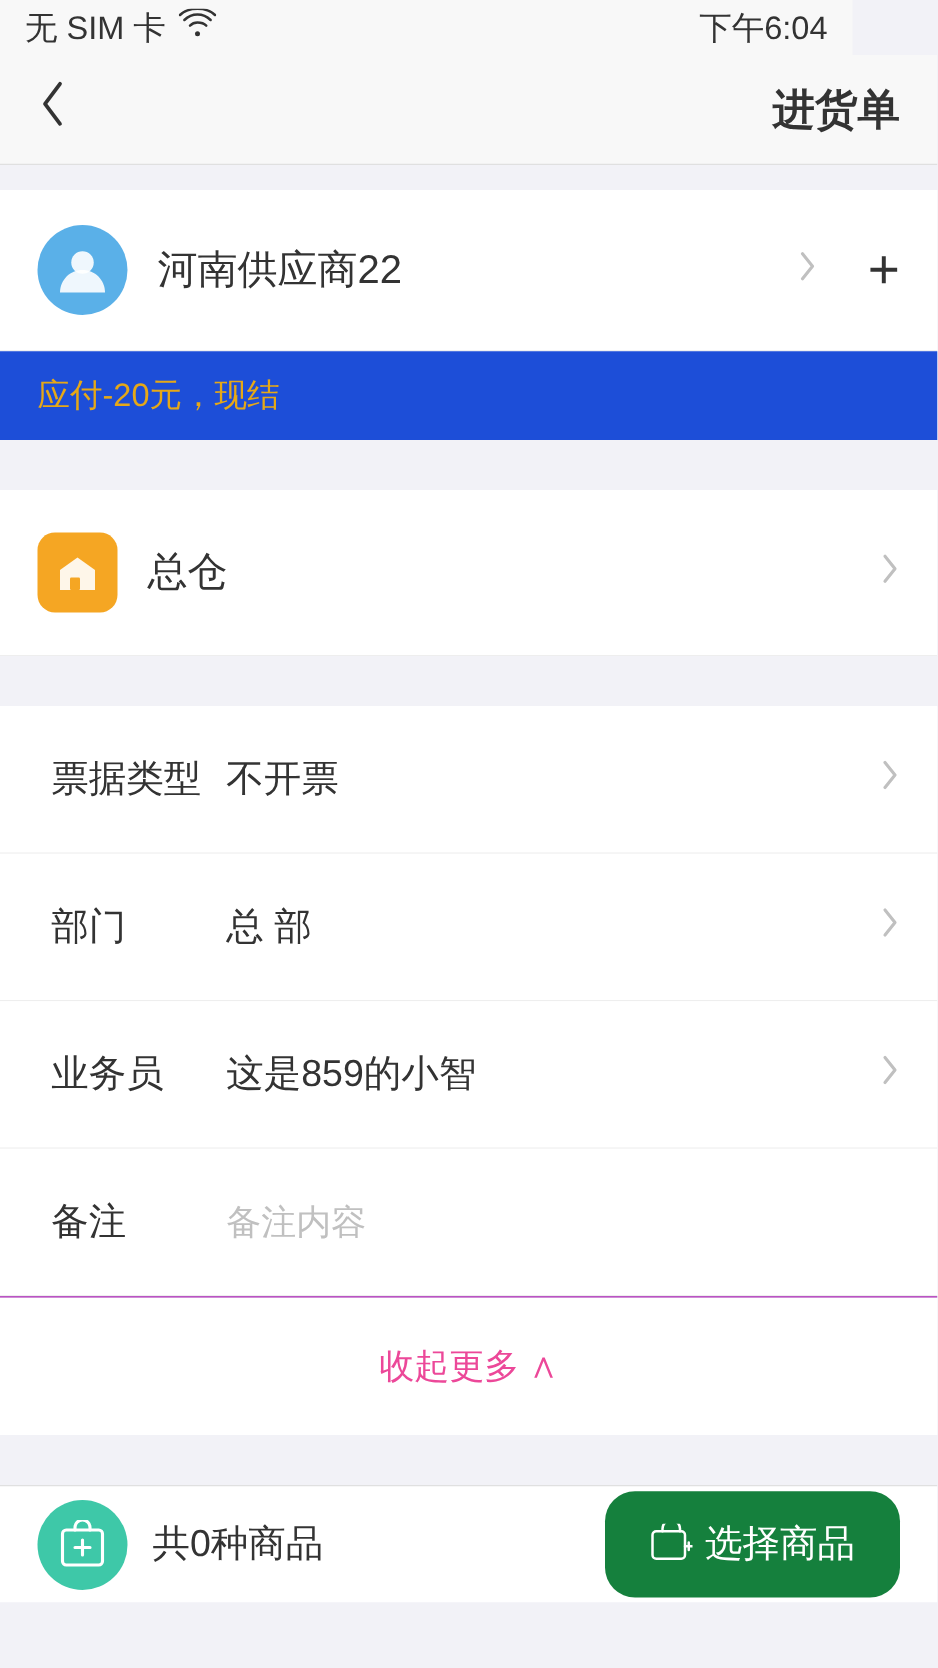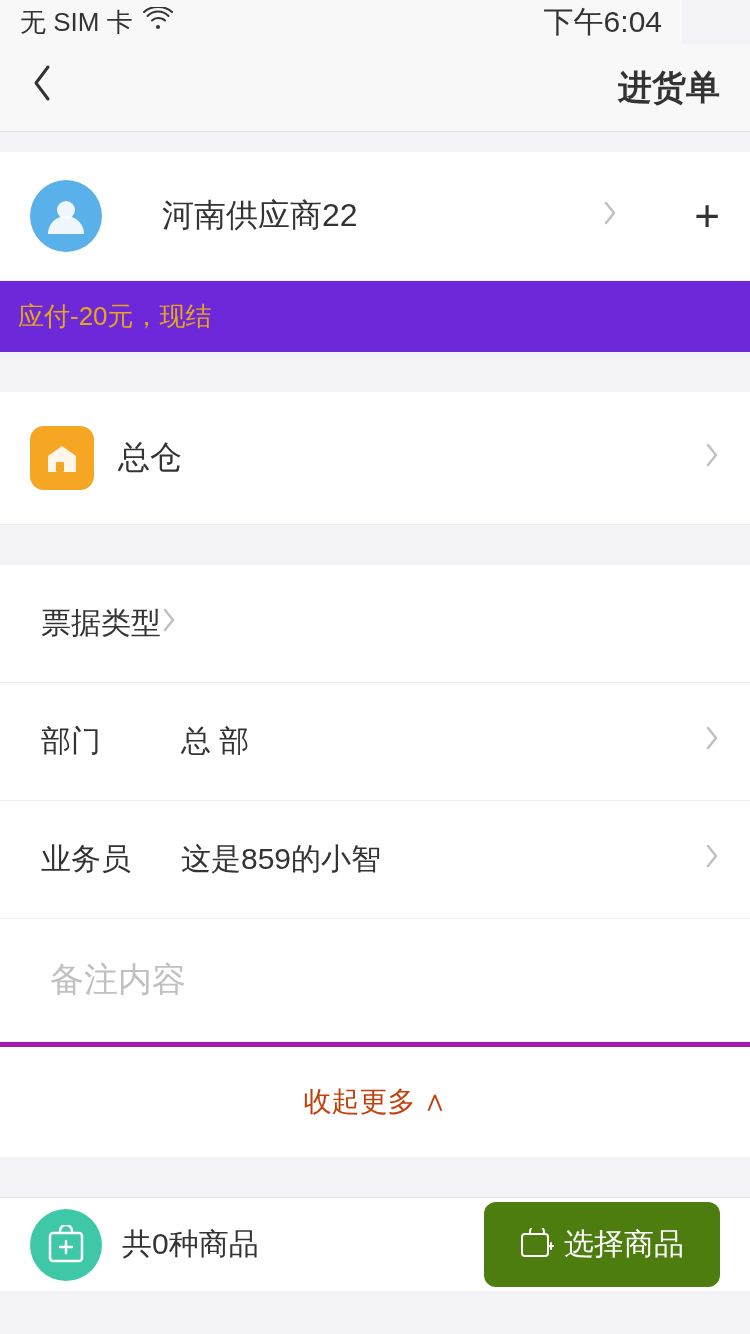--- a/index.html
+++ b/index.html
@@ -19,21 +19,21 @@
       height: 44px;
       background: #f8f8f8;
       display: flex;
       align-items: center;
       justify-content: space-between;
       padding: 0 20px;
       font-size: 26px;
       color: #333;
     }
     .status-left { display: flex; align-items: center; gap: 10px; }
-    .status-center { font-size: 30px; font-weight: 500; }
+    .status-center { font-size: 26px; font-weight: 500; }
     .status-right { display: flex; align-items: center; gap: 8px; font-size: 24px; }
     .wifi-icon { font-size: 22px; }
     .battery-block {
       display: inline-flex; align-items: center; gap: 2px;
     }
     .battery-outline {
       width: 40px; height: 20px; border: 2px solid #333; border-radius: 4px;
       position: relative; display: flex; align-items: center; padding: 2px;
     }
     .battery-outline::after {
@@ -78,21 +78,20 @@
       margin-top: 20px;
     }
 
     
     .supplier-row {
       display: flex;
       align-items: center;
       padding: 28px 30px;
       background: #fff;
       border-bottom: 1px solid #f0f0f0;
-      gap: 36px;
     }
     .supplier-avatar {
       width: 72px; height: 72px; border-radius: 50%;
       background: #5ab0e8;
       display: flex; align-items: center; justify-content: center;
       margin-right: 24px; flex-shrink: 0;
     }
     .supplier-avatar svg { width: 44px; height: 44px; }
     .supplier-name {
       flex: 1;
@@ -106,22 +105,22 @@
     }
     .add-btn {
       font-size: 44px;
       color: #333;
       cursor: pointer;
       margin-left: 10px;
     }
 
     
     .notice-bar {
-      background: #6d28d9;
-      padding: 18px 18px;
+      background: #1d4ed8;
+      padding: 18px 30px;
       font-size: 26px;
       color: #e6a817;
     }
 
     
     .section-divider {
       height: 20px;
       background: #f2f2f7;
     }
 
@@ -169,40 +168,40 @@
       margin-left: 11px;
     }
     .form-value {
       flex: 1;
       font-size: 30px;
       color: #333;
       padding-left: 20px;
     }
     .form-placeholder {
       flex: 1;
-      font-size: 34px;
+      font-size: 28px;
       color: #c0c0c0;
       padding-left: 20px;
     }
     .form-chevron {
       color: #c0c0c0;
       font-size: 28px;
     }
 
     
     .collapse-row {
       background: #fff;
       display: flex;
       align-items: center;
       justify-content: center;
       padding: 36px 30px;
       font-size: 28px;
-      color: #c2410c;
-      cursor: pointer;
-      border-top: 5px solid #a21caf;
+      color: #ec4899;
+      cursor: pointer;
+      border-top: 1px solid #a21caf;
     }
 
     
     .bottom-bar {
       background: #fff;
       display: flex;
       align-items: center;
       padding: 4px 30px;
       margin-top: 20px;
       border-top: 1px solid #e0e0e0;
@@ -213,25 +212,25 @@
       display: flex; align-items: center; justify-content: center;
       margin-right: 20px; flex-shrink: 0;
     }
     .product-icon-wrap svg { width: 40px; height: 40px; }
     .product-count {
       flex: 1;
       font-size: 30px;
       color: #333;
     }
     .select-goods-btn {
-      background: #4d7c0f;
+      background: #15803d;
       color: #fff;
       font-size: 30px;
       padding: 22px 36px;
-      border-radius: 12px;
+      border-radius: 24px;
       display: flex;
       align-items: center;
       gap: 10px;
       cursor: pointer;
       border: none;
     }
     .select-goods-btn svg { width: 34px; height: 34px; }
 
     
     .page-bg {
@@ -307,20 +306,21 @@
     </span>
   </div>
 </div>
 
 <div class="section-divider"></div>
 
 <div class="section-white">
 
   <div class="form-row">
     <span class="form-label">票据类型</span>
+    <span class="form-value">不开票</span>
     <span class="form-chevron">
       <svg width="16" height="28" viewBox="0 0 16 28" fill="none">
         <path d="M4 4l8 10-8 10" stroke="#c0c0c0" stroke-width="2.5" stroke-linecap="round" stroke-linejoin="round"></path>
       </svg>
     </span>
   </div>
 
   <div class="form-row">
     <span class="form-label">部门</span>
     <span class="form-value">总 部</span>
@@ -335,20 +335,21 @@
     <span class="form-label">业务员</span>
     <span class="form-value">这是859的小智</span>
     <span class="form-chevron">
       <svg width="16" height="28" viewBox="0 0 16 28" fill="none">
         <path d="M4 4l8 10-8 10" stroke="#c0c0c0" stroke-width="2.5" stroke-linecap="round" stroke-linejoin="round"></path>
       </svg>
     </span>
   </div>
 
   <div class="form-row">
+    <span class="form-label">备注</span>
     <span class="form-placeholder">备注内容</span>
   </div>
 
   <div class="collapse-row">
     <span>收起更多 ∧</span>
   </div>
 </div>
 
 <div class="section-divider"></div>
 

